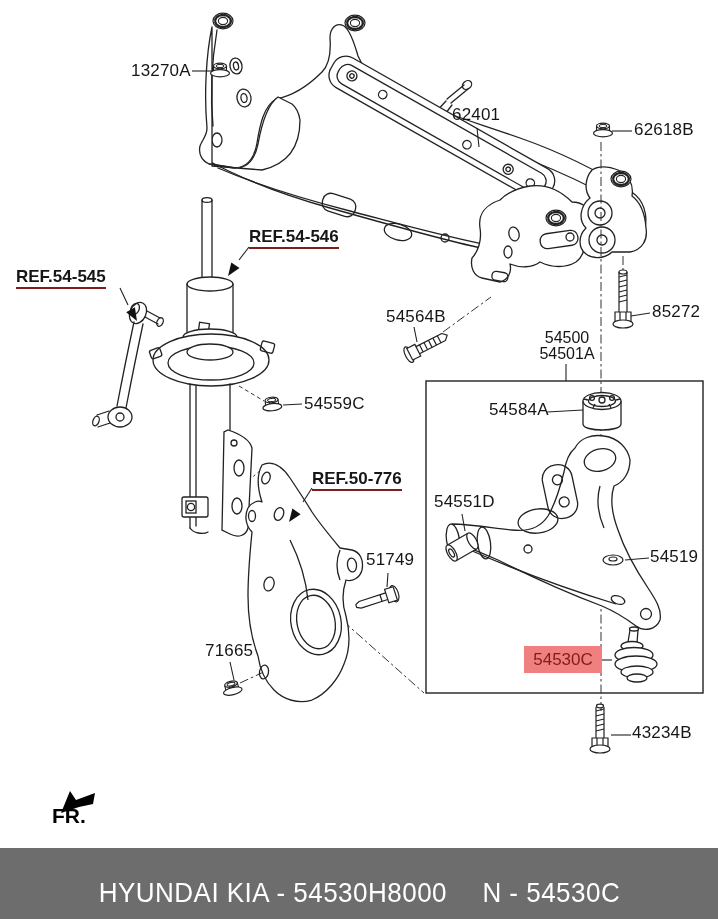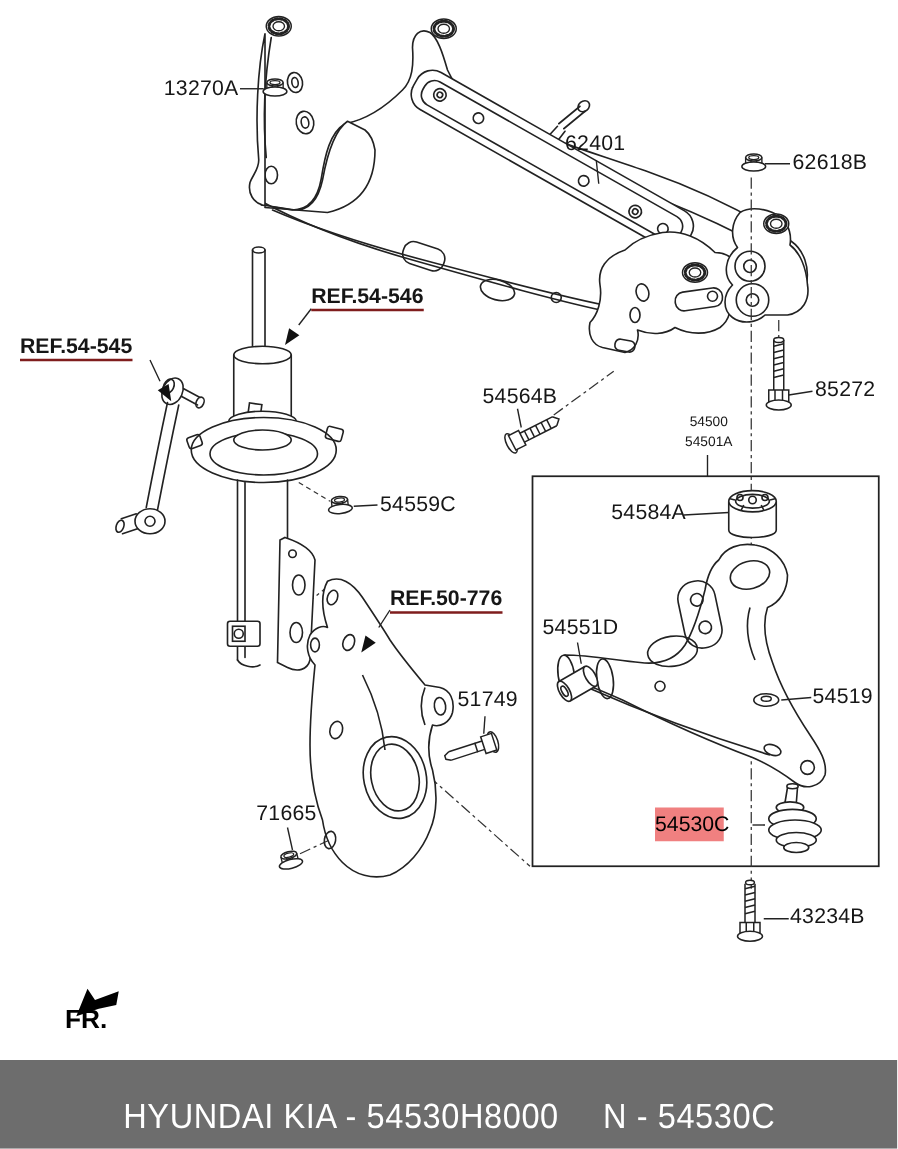--- a/index.html
+++ b/index.html
@@ -4,23 +4,23 @@
 <style>
   html,body{margin:0;padding:0;background:#fff;}
   .stage{position:relative;width:718px;height:919px;background:#fff;overflow:hidden;
          font-family:"Liberation Sans",sans-serif;}
   .stage svg{position:absolute;left:0;top:0;}
   .plabel{position:absolute;font-size:17px;color:#161616;white-space:nowrap;
           letter-spacing:.2px;line-height:18px;}
   .reflabel{position:absolute;font-size:17px;font-weight:700;color:#161616;white-space:nowrap;
             border-bottom:2px solid #7f1d1d;padding-bottom:1px;line-height:18px;}
   .grp5450x{position:absolute;left:534px;top:330px;width:66px;text-align:center;
-            font-size:11px;color:#161616;line-height:16px;}
-  .hl-box{position:absolute;left:524px;top:646px;width:55px;height:27px;line-height:27px;
-          text-align:center;font-size:17px;color:#000000;}
+            font-size:16px;color:#161616;line-height:16px;}
+  .hl-box{position:absolute;left:524px;top:646px;width:78px;height:27px;line-height:27px;
+          text-align:center;font-size:17px;color:#7f1d1d;}
   .fr-label{position:absolute;left:28px;top:804px;font-size:21px;font-weight:700;color:#000;margin-left:24px;}
   .footer{position:absolute;left:0;top:848px;width:718px;height:90px;
           display:flex;align-items:center;justify-content:center;}
   .footer-inner{display:flex;gap:38px;color:#fff;font-size:28px;letter-spacing:.5px;
                 transform:scaleX(.93);white-space:nowrap;}
 </style>
 </head>
 <body>
 
 <div class="stage">

